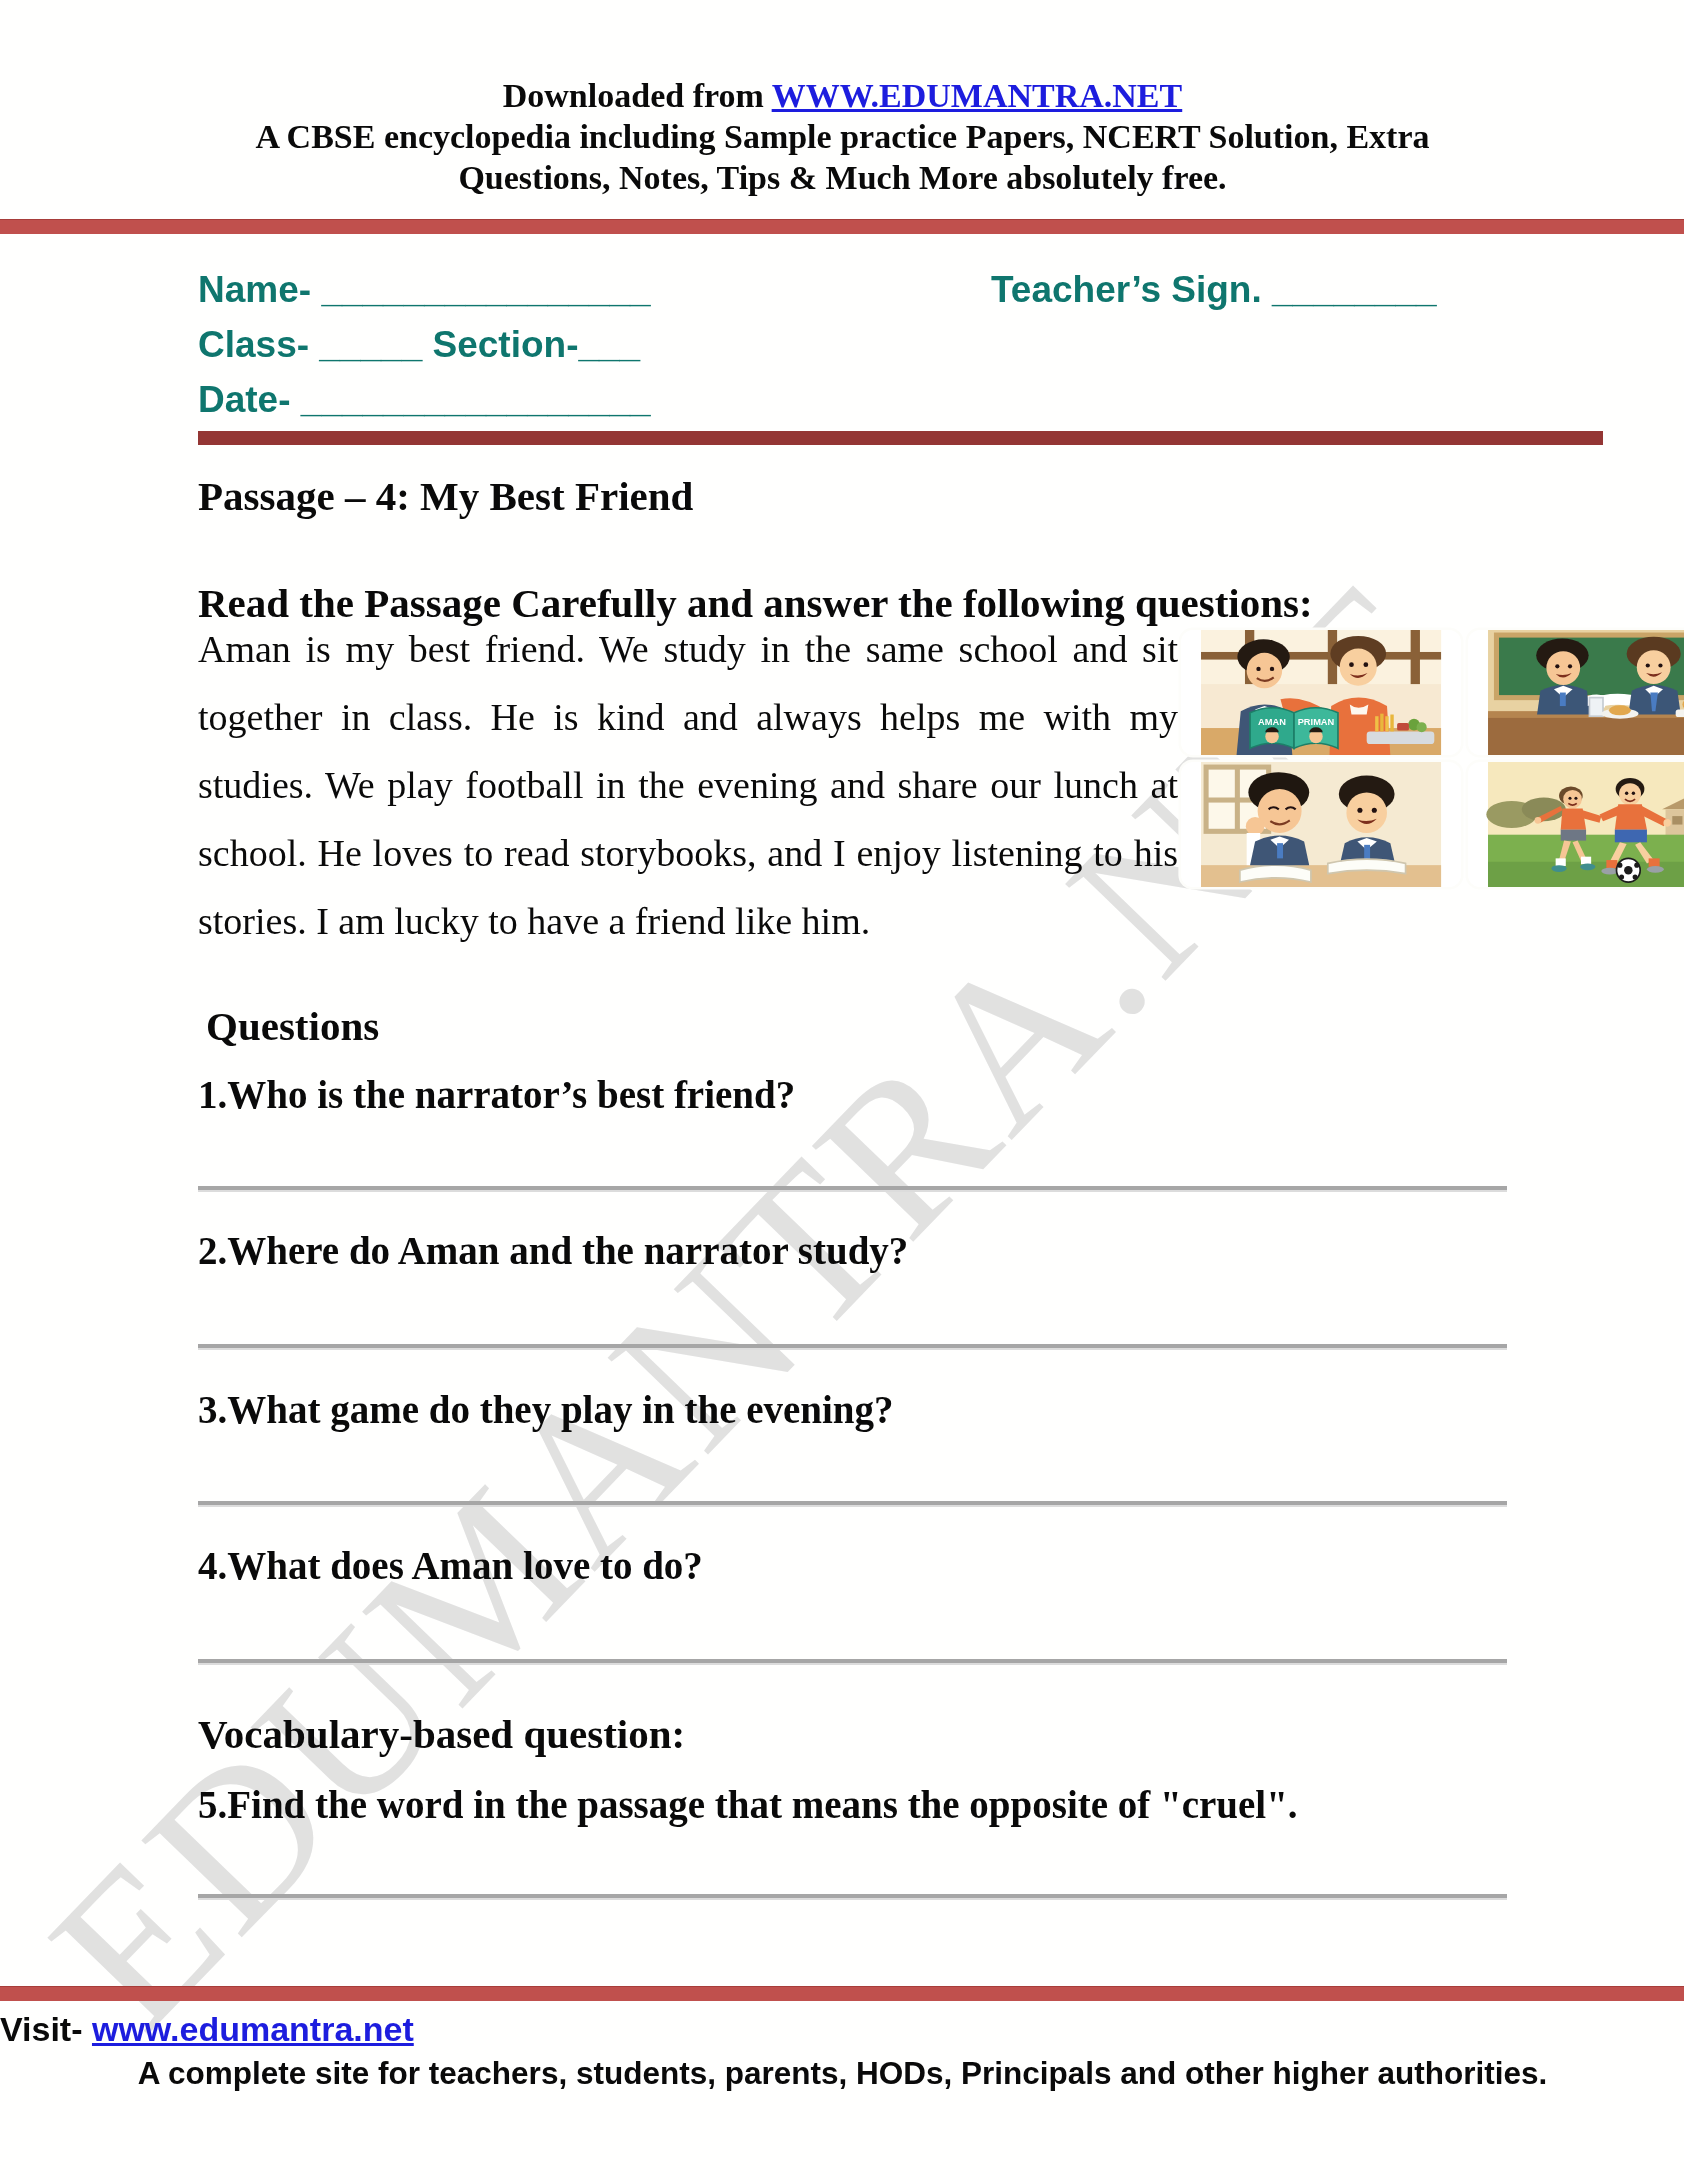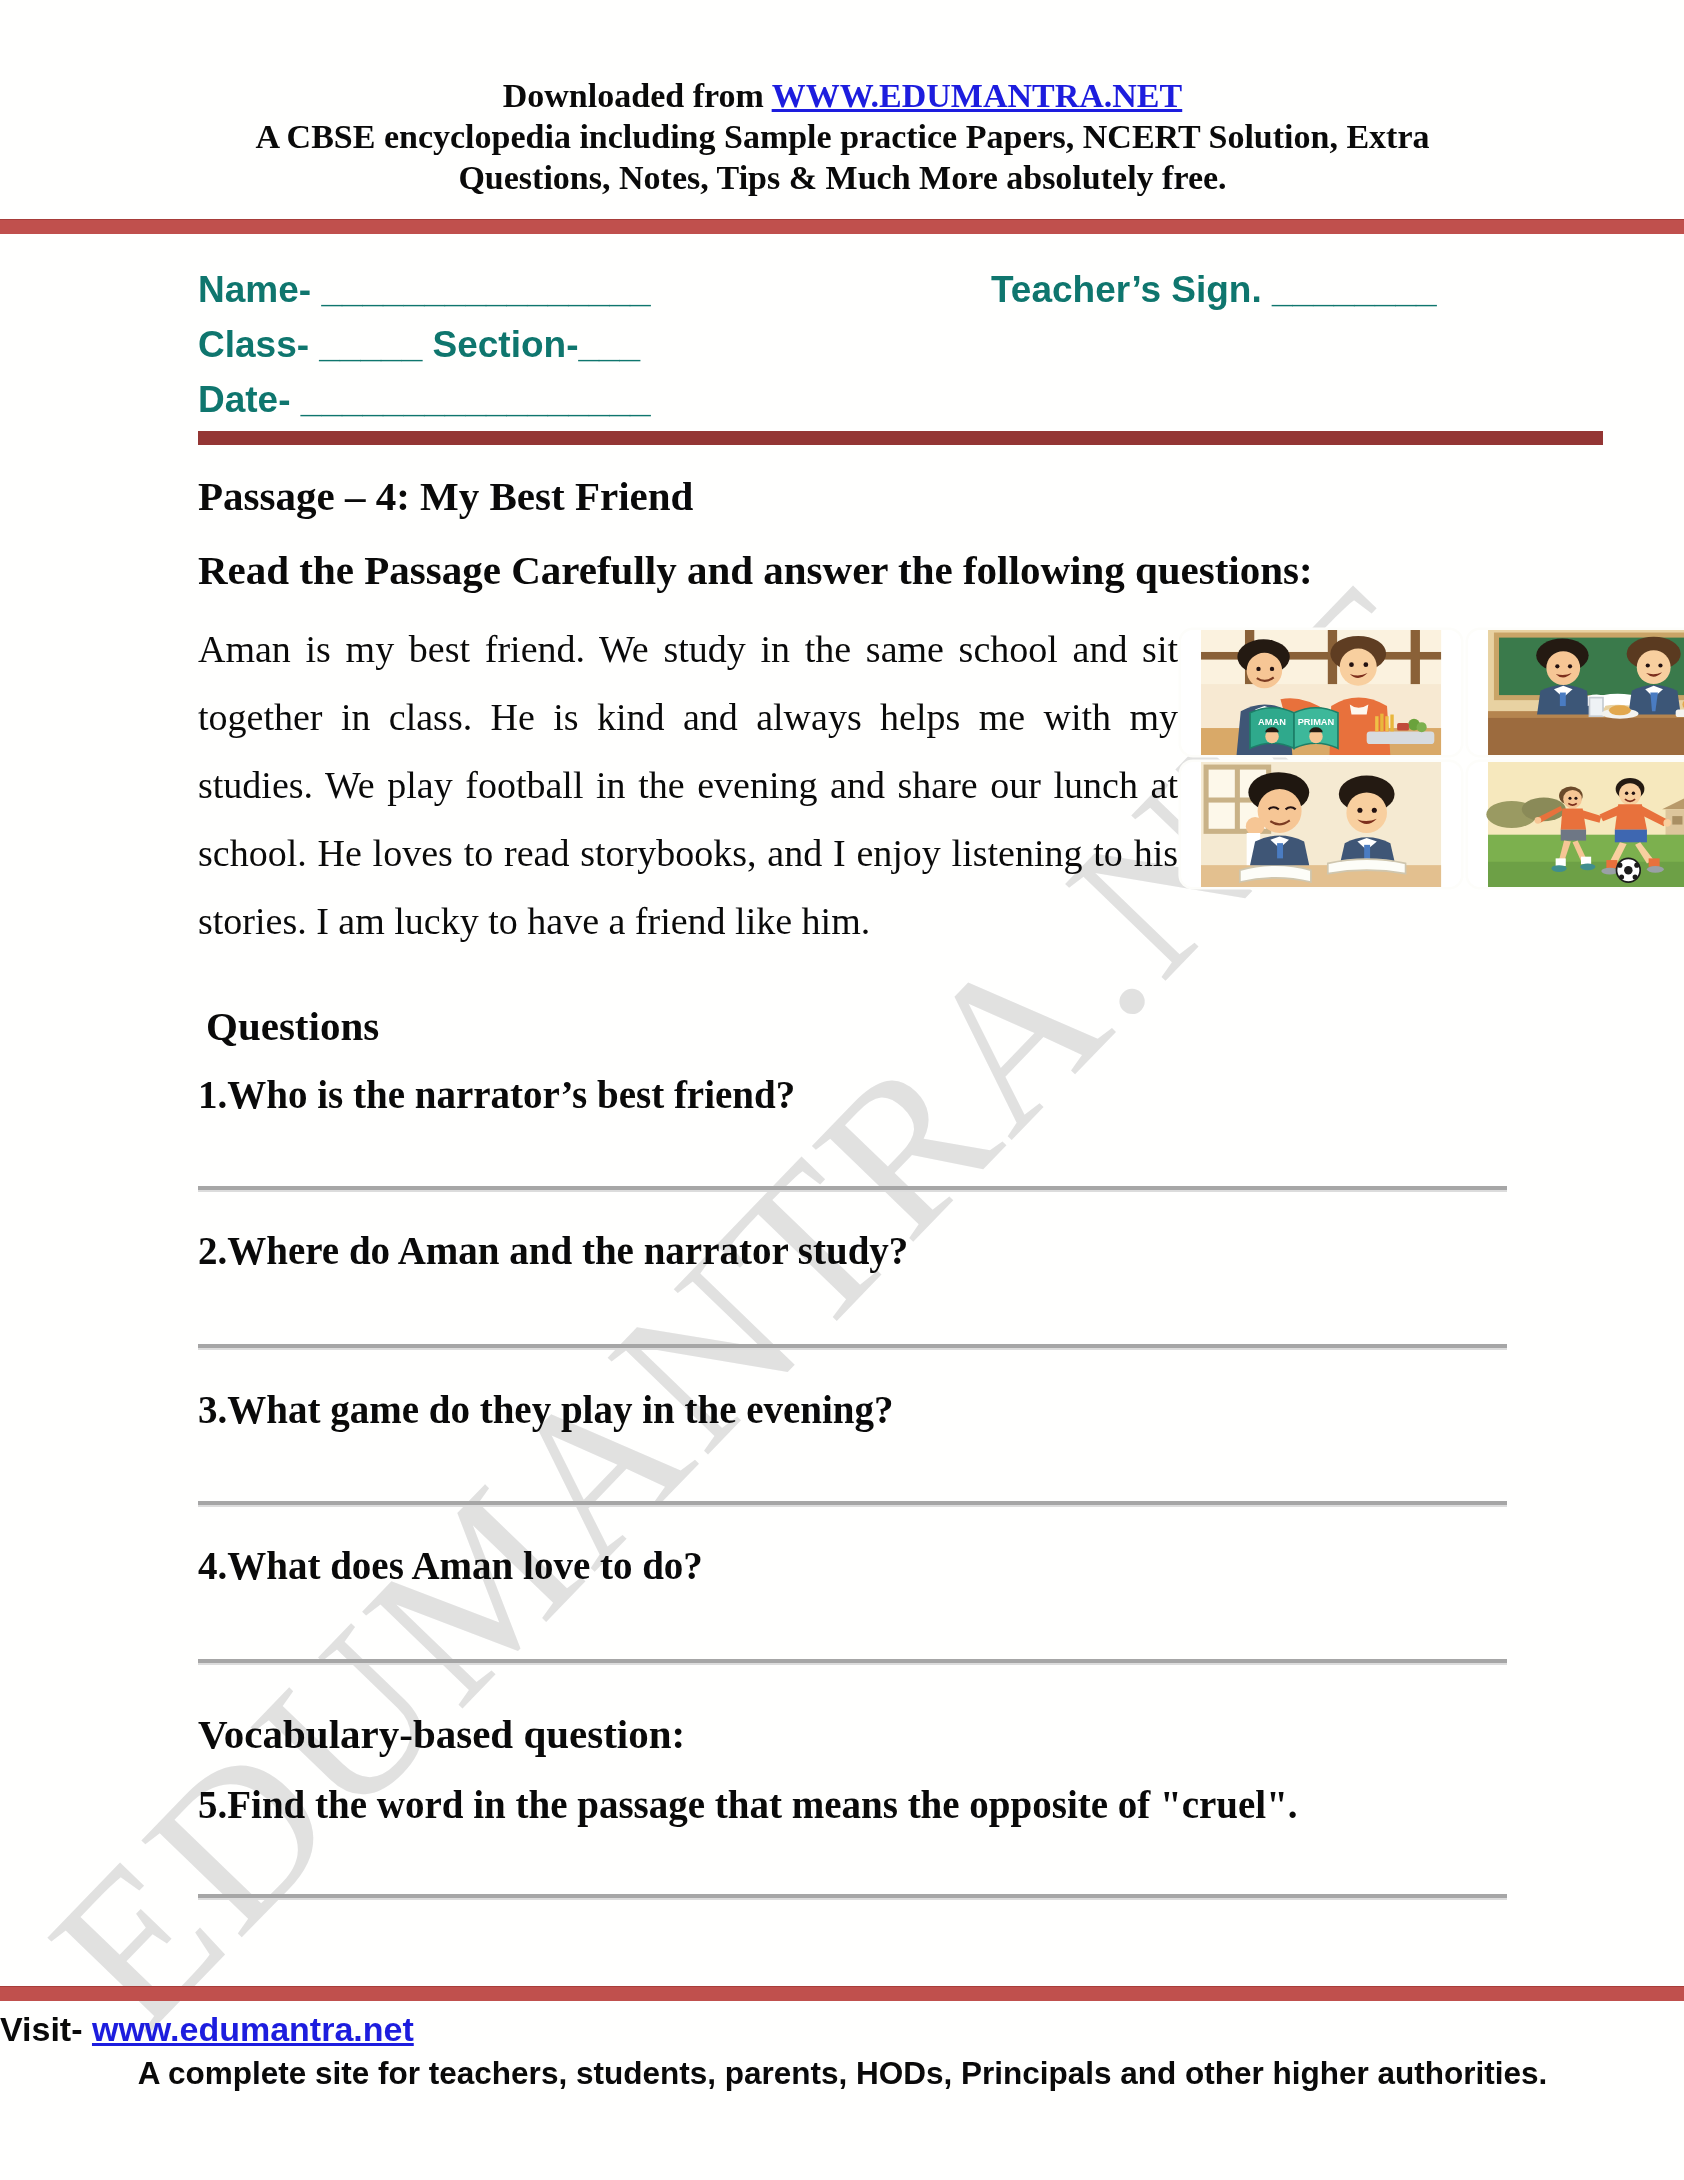--- a/index.html
+++ b/index.html
@@ -15,21 +15,21 @@
   .header a,.link{color:#1d1dde;text-decoration:underline;cursor:pointer;}
   .bar-red-top{left:0;top:219px;width:1685px;height:13.6px;background:#c0504d;border-top:1.7px solid #a73d3a;}
   
   .meta{font-family:"Liberation Sans",sans-serif;font-weight:bold;font-size:37px;line-height:55px;color:#0f766e;}
   .meta-left{left:198px;top:262px;}
   .meta-right{left:991px;top:262px;}
   .bar-maroon{left:198px;top:431px;width:1405px;height:13.6px;background:#943634;}
   
   .h-serif{font-weight:bold;font-size:41px;line-height:48px;}
   .passage-title{left:198px;top:472px;}
-  .instruction{left:198px;top:546px;text-align:center;}
+  .instruction{left:198px;top:579px;text-align:center;}
   .passage{left:198px;top:615px;width:980px;font-size:38px;line-height:68px;text-align:justify;}
   .questions-h{left:198px;top:1002px;margin-left:8px;}
   .question{position:absolute;left:198px;font-weight:bold;font-size:39px;line-height:46px;z-index:2;}
   .answer-line{position:absolute;left:198px;width:1309px;height:4.3px;background:#a6a6a6;
                border-bottom:2.6px solid #dcdcdc;z-index:2;}
   
   .illustration{left:1181px;top:630px;width:567px;height:257px;display:grid;
     grid-template-columns:1fr 1fr;grid-template-rows:1fr 1fr;gap:6.8px;}
   .illustration svg{width:100%;height:100%;display:block;border-radius:12px;
     box-shadow:0 0 0 2.6px #fdfdfa;background:#fff;}

